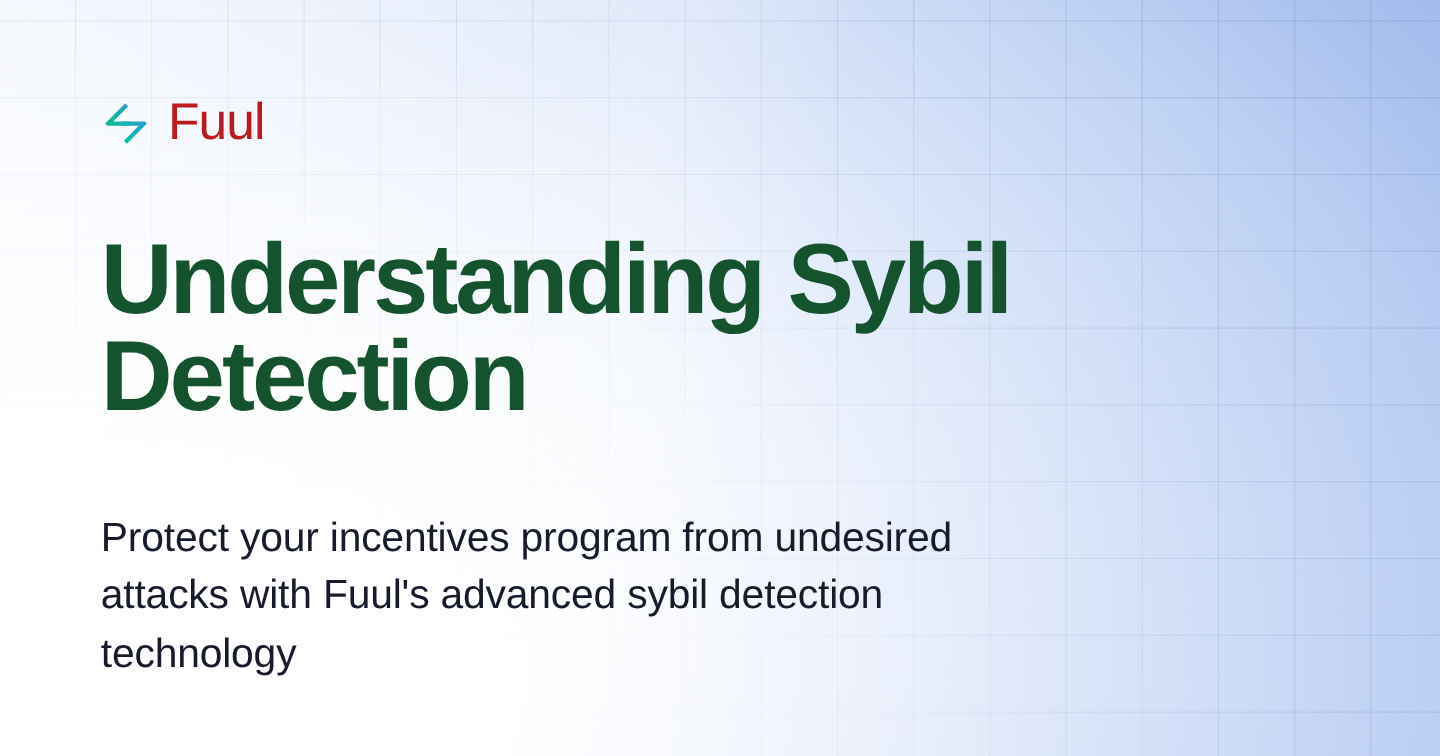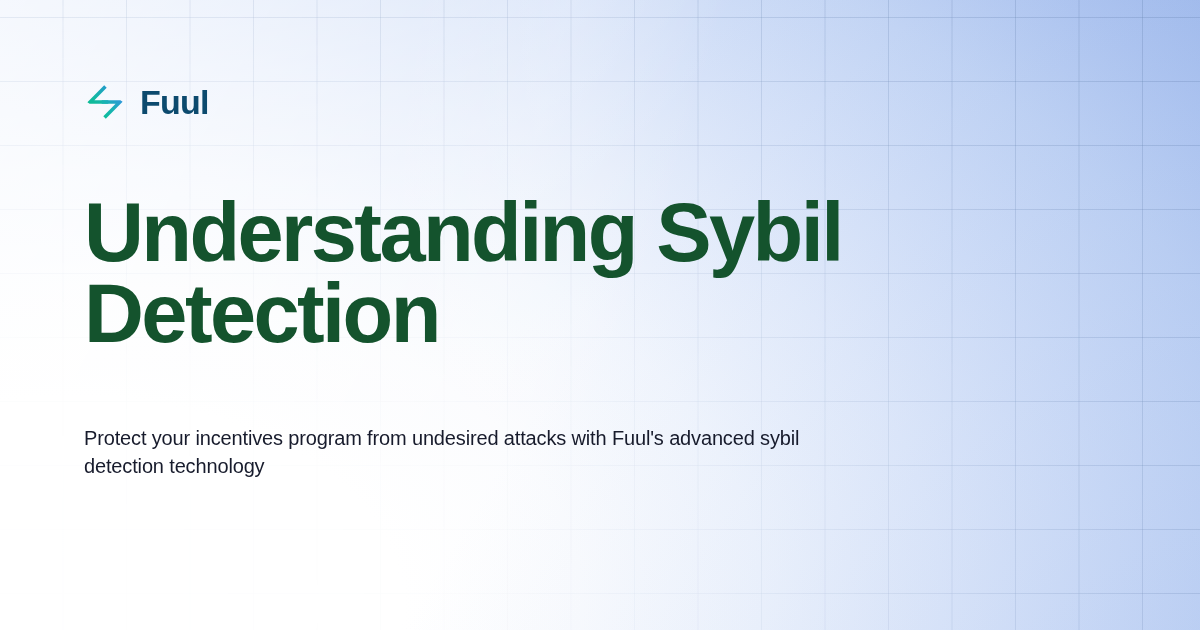--- a/index.html
+++ b/index.html
@@ -98,24 +98,24 @@
   }
 
   .brand-mark {
     width: 42px;
     height: 42px;
     display: block;
     flex: 0 0 auto;
   }
 
   .brand-name {
-    font-size: 34px;
-    font-weight: bold;
+    font-size: 43px;
+    font-weight: normal;
     letter-spacing: -0.8px;
-    color: #0c4a6e;
+    color: #b91c1c;
     line-height: 1;
     white-space: nowrap;
   }
 
   .headline {
     position: absolute;
     left: 84px;
     top: 193px;
     width: 960px;
     font-size: 83px;
@@ -124,21 +124,21 @@
     letter-spacing: -2.6px;
     color: #14532d;
     margin: 0;
   }
 
   .subhead {
     position: absolute;
     left: 84px;
     top: 424px;
     width: 790px;
-    font-size: 20px;
+    font-size: 34px;
     line-height: 1.42;
     font-weight: normal;
     letter-spacing: -0.15px;
     color: #171b2c;
     margin: 0;
   }
 </style>
 </head>
 <body>
 

